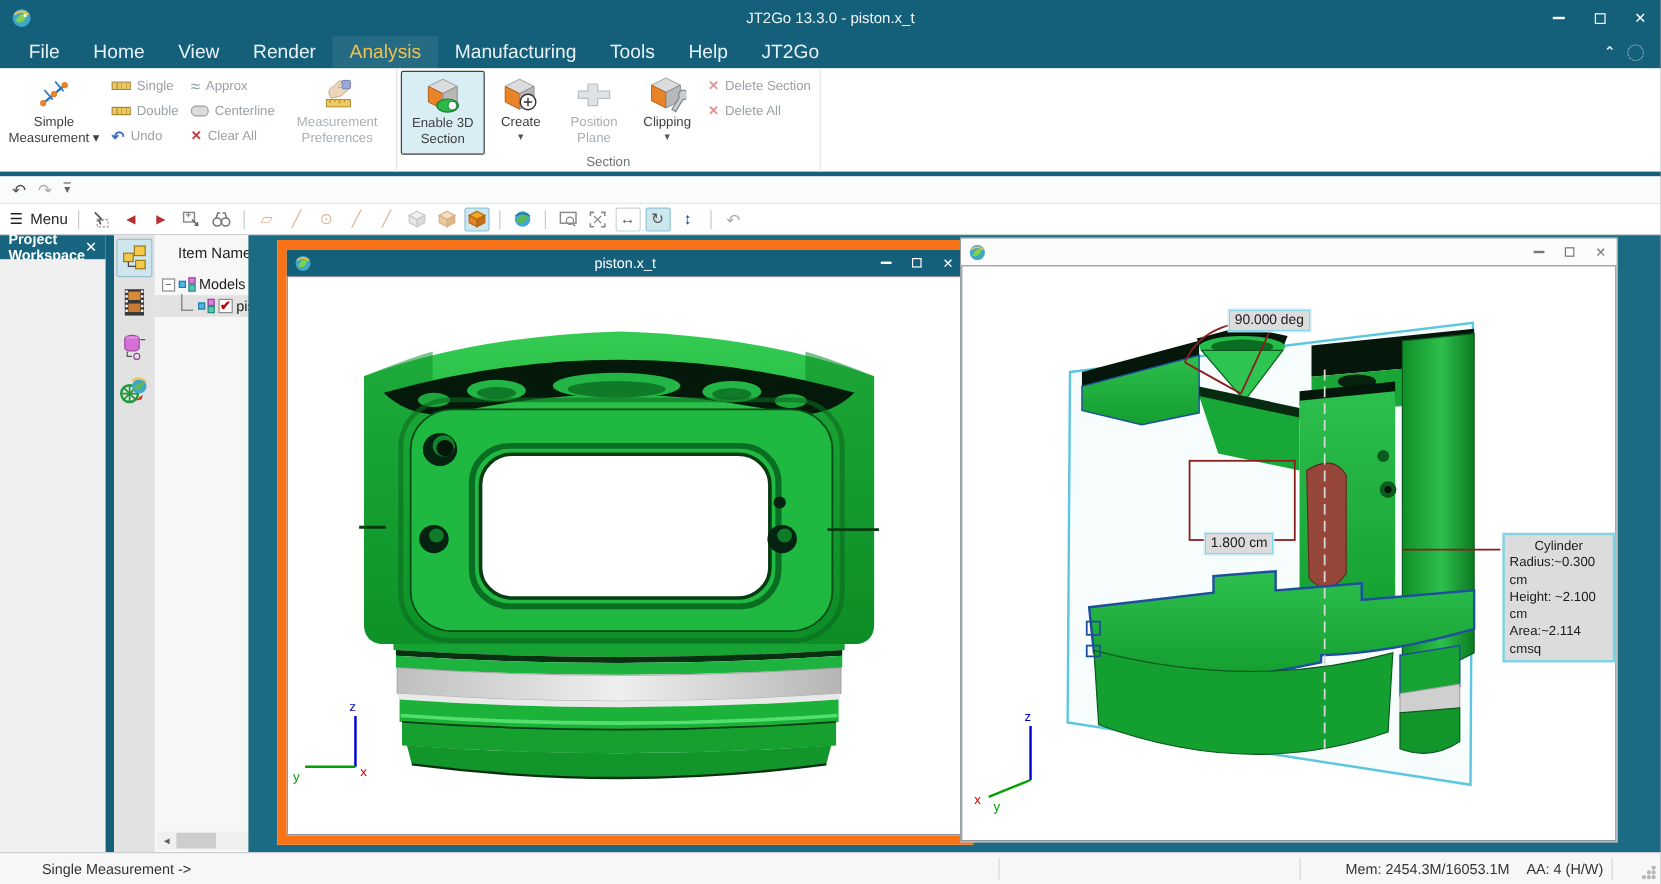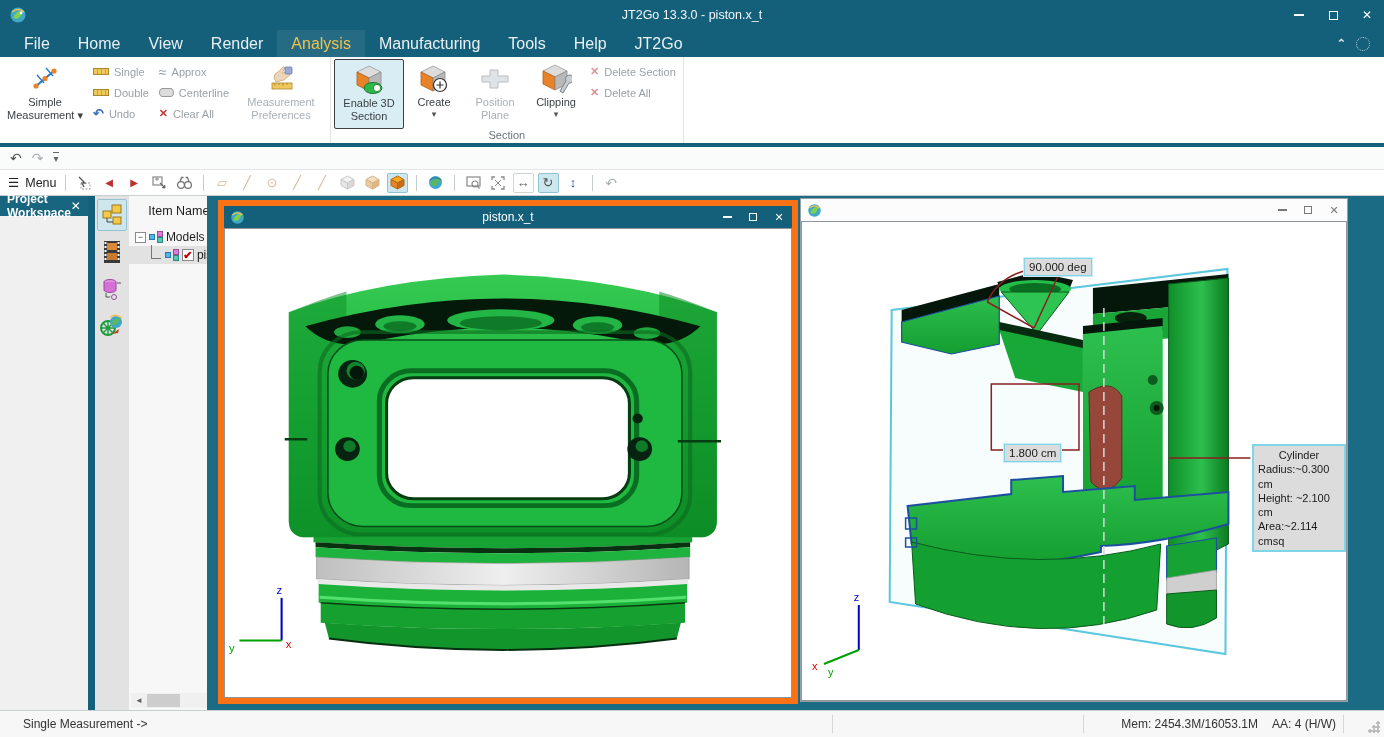--- a/index.html
+++ b/index.html
@@ -80,21 +80,21 @@
   .conn{width:10px;height:14px;border-left:1px solid #777;border-bottom:1px solid #777;margin:0 1px 6px 6px;}
   .cbx{width:12px;height:12px;border:1px solid #888;background:#fff;display:flex;align-items:center;justify-content:center;color:#c00000;font-size:11px;font-weight:bold;line-height:1;}
   .hscroll{position:absolute;left:2px;right:3px;bottom:2px;height:15px;background:#f0f0f0;display:flex;align-items:center;}
   .harrow{width:16px;height:15px;display:flex;align-items:center;justify-content:center;font-size:8px;color:#606060;}
   .htrack{flex:1;height:15px;background:#f0f0f0;position:relative;}
   .hthumb{position:absolute;left:0;top:1px;height:13px;width:52%;background:#cdcdcd;}
 
   
   .mdi{flex:1;background:#1b6b84;position:relative;}
   .cwin{position:absolute;background:#fff;}
-  .cwin.activewin{left:11px;top:4px;width:580px;height:504px;border:6px solid #f97316;}
+  .cwin.activewin{left:24px;top:4px;width:580px;height:504px;border:8px solid #f97316;}
   .cwin.inactivewin{left:593px;top:2px;width:548px;height:504px;border:1px solid #98a0a4;}
   .ctitle{height:22px;display:flex;align-items:center;padding:0 6px;position:relative;}
   .activewin .ctitle{background:#14607a;color:#fff;}
   .inactivewin .ctitle{background:#fcfcfc;color:#555;}
   .ctitle .ctext{position:absolute;left:0;right:0;text-align:center;font-size:12px;}
   .cbtns{margin-left:auto;display:flex;gap:12px;align-items:center;z-index:2;}
   .cbtn{font-size:11px;display:flex;align-items:center;justify-content:center;width:14px;height:14px;}
   .activewin .cbtn{color:#fff;}
   .inactivewin .cbtn{color:#777;}
   .cbtn .sq{width:8px;height:8px;border:1.5px solid currentColor;}
@@ -102,21 +102,21 @@
   .cbody{position:relative;height:calc(100% - 22px);background:#fff;border:1px solid #8f9598;}
   .cbody svg{display:block;width:100%;height:100%;}
 
   
   .mlabel{position:absolute;background:#dcdcdc;border:1px solid #7fd4e8;outline:1px solid #c8eef7;font-size:11.5px;padding:0 4px;color:#1a1a1a;white-space:nowrap;line-height:16px;}
   .cylbox{position:absolute;background:#dcdcdc;border:2px solid #7fd4e8;font-size:11px;color:#1a1a1a;padding:2px 4px;line-height:1.3;width:94px;}
   .cylbox .t{text-align:center;}
 
   
   .statusbar{height:27px;background:#f7f7f7;border-top:1px solid #c9ced1;display:flex;align-items:center;font-size:12px;color:#333;position:relative;}
-  .st-left{padding-left:23px;}
+  .st-left{padding-left:35px;}
   .stsep{position:absolute;top:4px;bottom:4px;width:1px;background:#d5d8da;}
   .st-right{position:absolute;right:48px;display:flex;gap:14px;}
   .grip{position:absolute;right:4px;bottom:4px;width:12px;height:12px;background:
     radial-gradient(circle at 2px 10px,#b8b8b8 1.5px,transparent 2px),
     radial-gradient(circle at 6px 6px,#b8b8b8 1.5px,transparent 2px),
     radial-gradient(circle at 10px 2px,#b8b8b8 1.5px,transparent 2px),
     radial-gradient(circle at 6px 10px,#b8b8b8 1.5px,transparent 2px),
     radial-gradient(circle at 10px 6px,#b8b8b8 1.5px,transparent 2px),
     radial-gradient(circle at 10px 10px,#b8b8b8 1.5px,transparent 2px);}
 </style>

